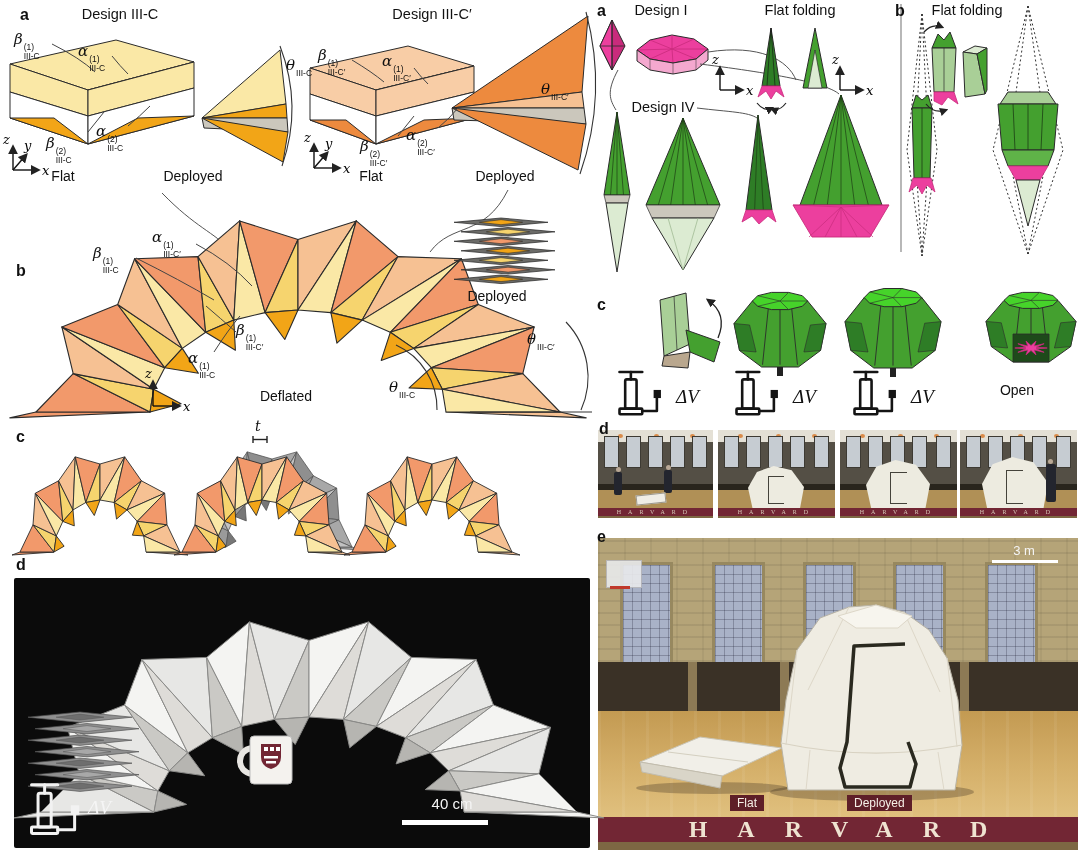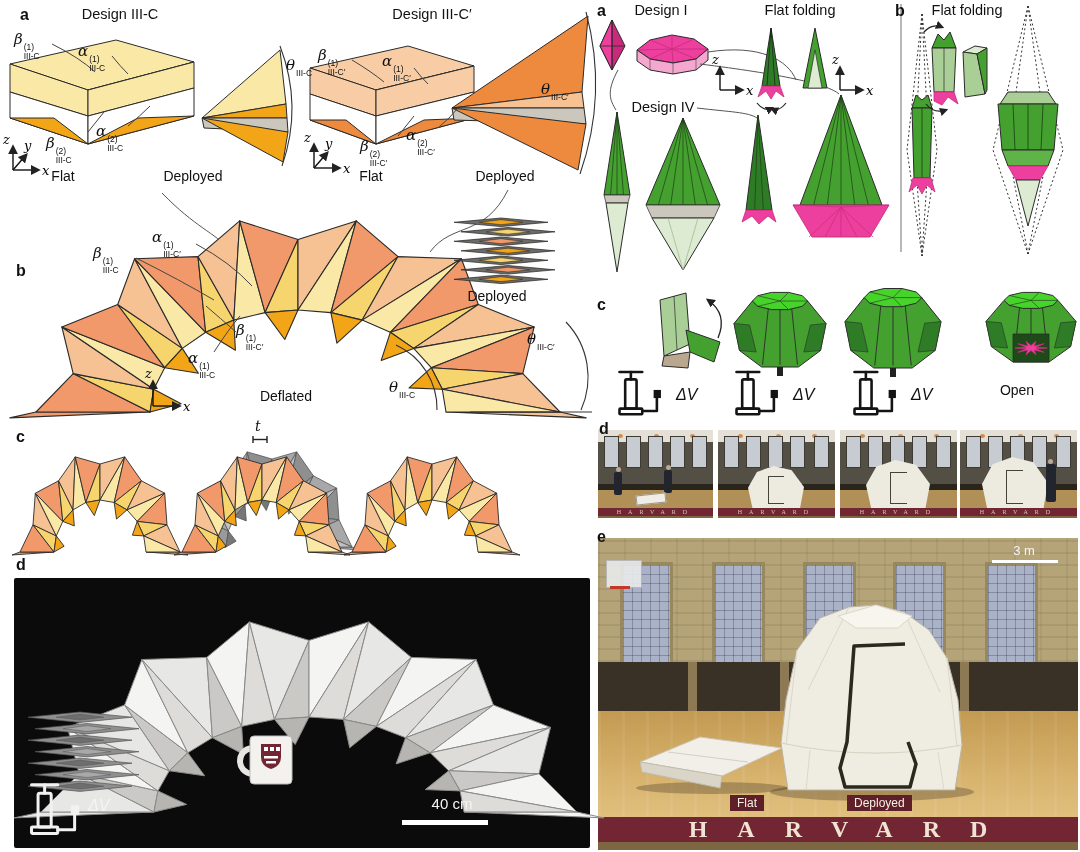--- a/index.html
+++ b/index.html
@@ -7,21 +7,21 @@
        font-family:"Liberation Sans",sans-serif;color:#111;}
   svg.art{position:absolute;z-index:3;pointer-events:none;overflow:visible;}
   .lab{position:absolute;z-index:6;white-space:nowrap;color:#111;}
   .pletter{font-weight:bold;font-size:16px;}
   .title{font-size:14.5px;transform:translateX(-50%);}
   .cap{font-size:14px;transform:translateX(-50%);}
   .greek{font-size:15px;}
   .greek i{font-family:"DejaVu Serif",serif;font-style:italic;}
   .ss{display:inline-flex;flex-direction:column;justify-content:flex-end;line-height:1;
       font-size:8.5px;vertical-align:-6px;margin-left:1px;font-family:"Liberation Sans",sans-serif;font-style:normal;}
-  .dv{font-size:16px;font-style:italic;font-family:Liberation Sans, sans-serif;}
+  .dv{font-size:19px;font-style:italic;font-family:Liberation Serif, serif;}
   .white{color:#f5f5f5;}
   .scalebar{position:absolute;background:#fff;z-index:6;}
   .photo{position:absolute;overflow:hidden;z-index:1;}
   #photo-arch-bg{background:#0b0b0b;border-radius:2px;}
   
   .gym{position:absolute;width:115px;height:88px;top:430px;overflow:hidden;background:#55514a;z-index:1;}
   .gp-ceil{position:absolute;left:0;top:0;width:100%;height:12px;background:#e4e0d5;}
   .gp-light{position:absolute;top:4px;width:5px;height:4px;border-radius:50%;background:#d98b4a;}
   .gp-wall{position:absolute;left:0;top:12px;width:100%;height:42px;background:#544f45;}
   .gp-win{position:absolute;top:6px;width:13px;height:30px;background:#c6ccd2;border:1px solid #3d3a33;}

